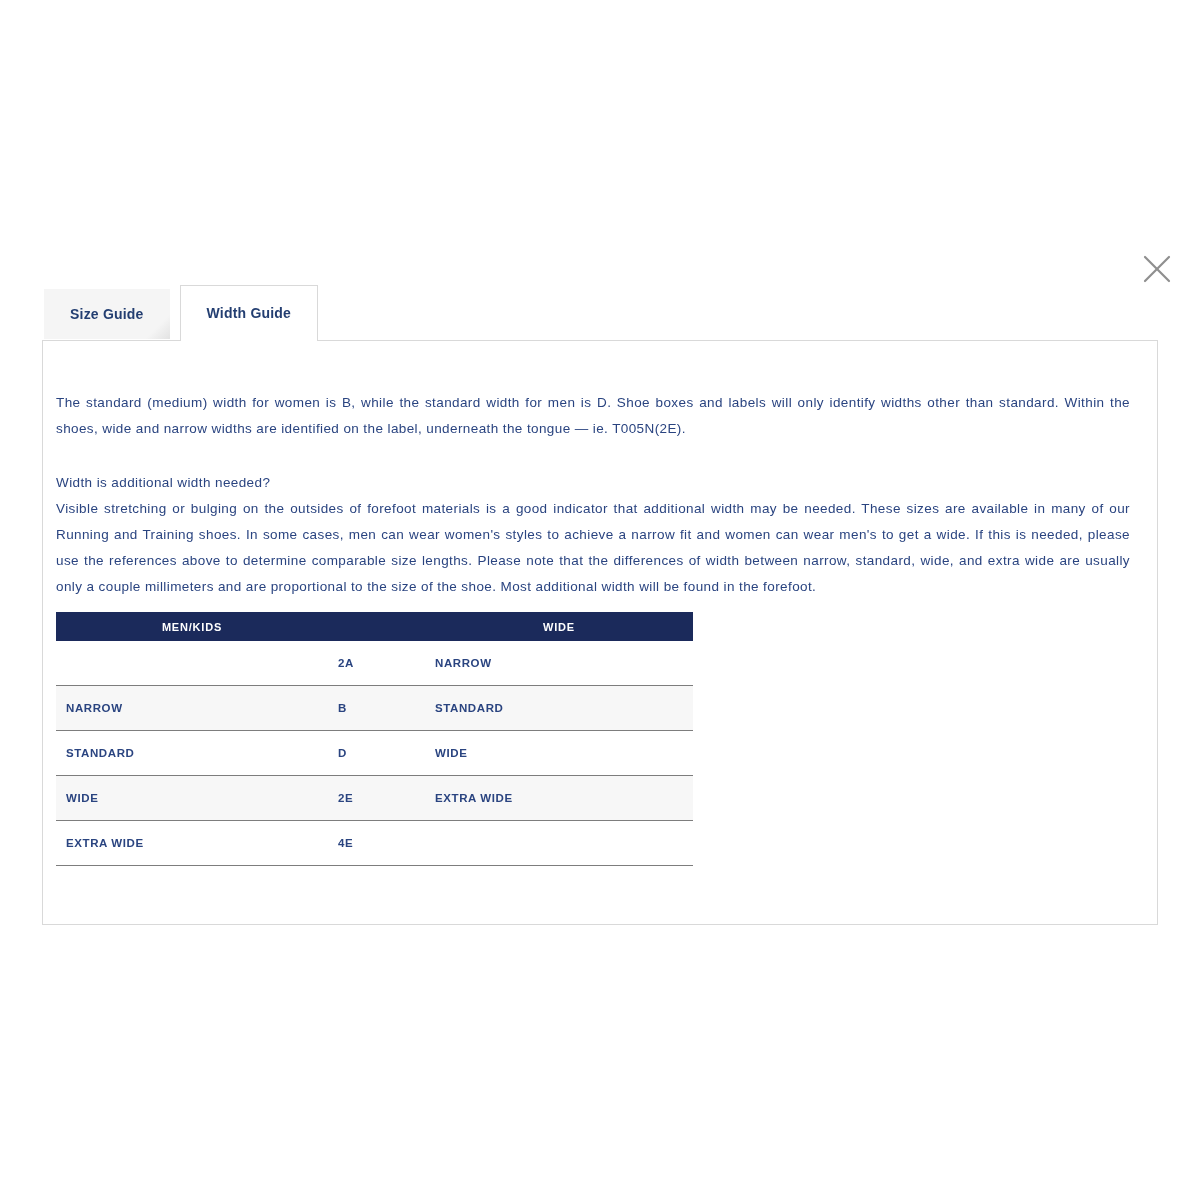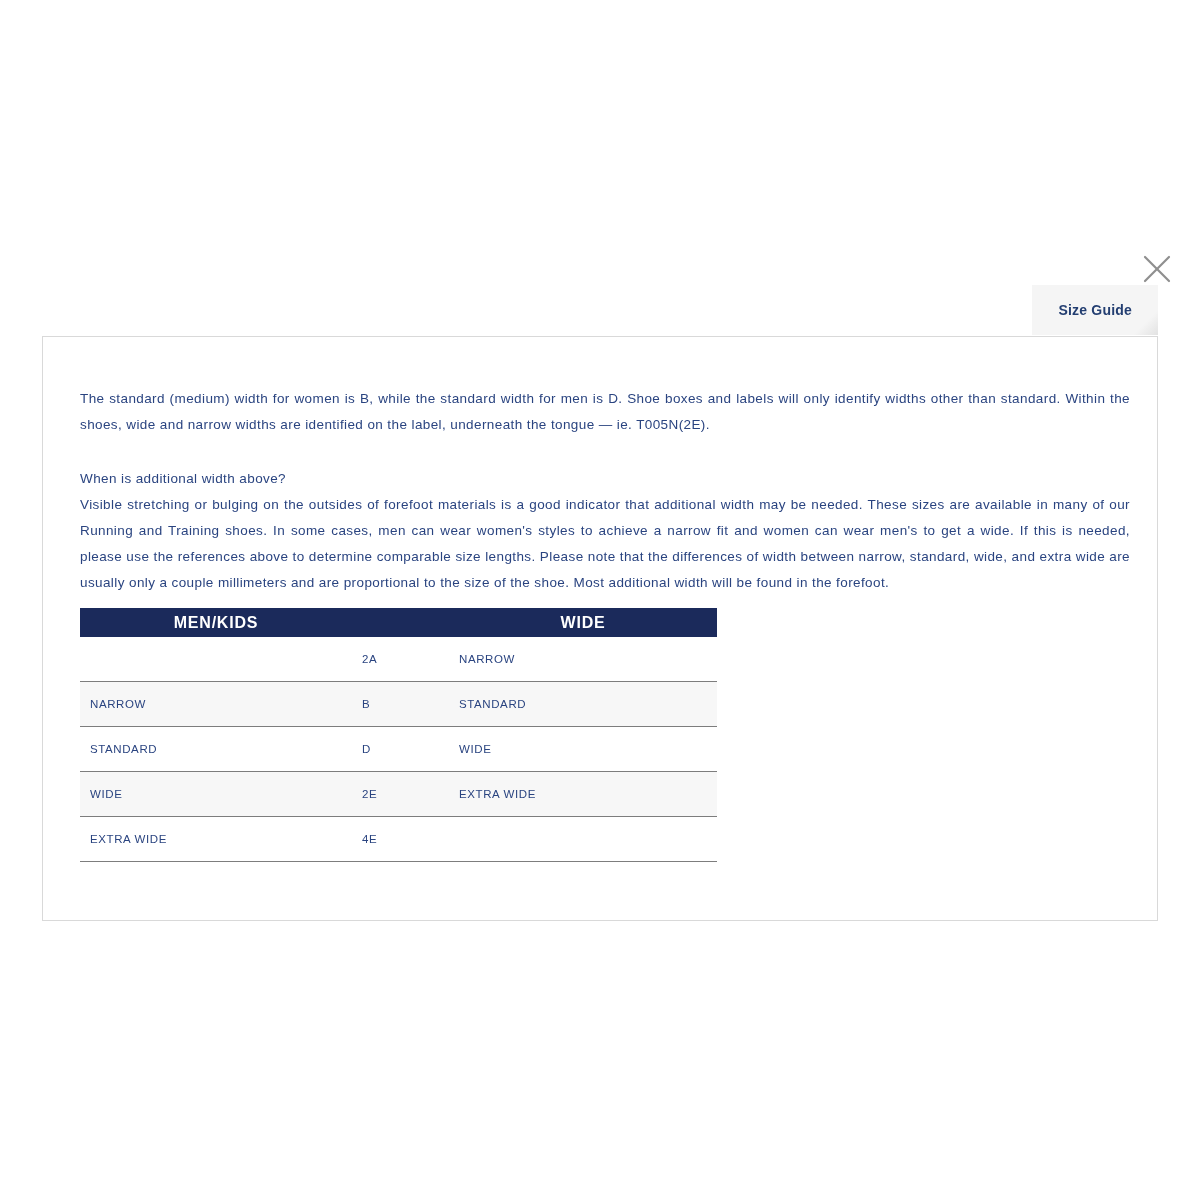--- a/index.html
+++ b/index.html
@@ -8,60 +8,61 @@
   .page {
     position:relative; width:1200px; height:1200px; background:#ffffff;
     overflow:hidden; margin:0 auto;
   }
   .close-btn {
     position:absolute; top:252px; right:26px; width:34px; height:34px;
     cursor:pointer; background:none; border:none; padding:0;
   }
   .close-btn svg { display:block; }
   .modal { position:absolute; left:42px; top:285px; width:1116px; }
-  .tabs { display:flex; align-items:flex-end; position:relative; z-index:2;flex-direction:column; }
+  .tabs { display:flex; align-items:flex-end; position:relative; z-index:2; }
   .tab {
     font-size:14px; font-weight:700; color:#233e71; letter-spacing:0.2px;
     padding:17px 26px; cursor:pointer; white-space:nowrap;
   }
   .tab-inactive {
     background:linear-gradient(135deg,#f5f5f5 86%, #e2e2e2 100%);
     margin-left:2px; height:50px; margin-bottom:1px;
   }
   .tab-active {
     background:#ffffff; border:1px solid #d9d9d9; border-bottom:none;
     height:56px; margin-left:10px; margin-bottom:-1px; position:relative;
     padding-top:19px;
   }
   .modal-body {
     position:relative; z-index:1; background:#ffffff;
-    border:1px solid #d9d9d9; padding:49px 27px 44px 37px; min-height:585px;
+    border:1px solid #d9d9d9; padding:49px 27px 44px 13px; min-height:585px;
   }
   .copy {
     color:#2a4480; font-size:13.5px; line-height:26px; letter-spacing:0.4px;
     text-align:justify;
   }
   .intro { margin-bottom:28px; }
   .subheading {
     color:#2a4480; font-size:13.5px; line-height:26px; letter-spacing:0.4px;
   }
   .body-par { margin-bottom:12px; }
   .width-table { width:637px; margin-top:2px; }
   .t-head {
     display:grid; grid-template-columns:272px 97px 268px;
     background:#1b2a5b; height:29px; align-items:center;
   }
   .t-head .hcell {
-    color:#ffffff; font-size:16px; font-weight:700; letter-spacing:0.8px;
+    color:#ffffff; font-size:11px; font-weight:700; letter-spacing:0.8px;
     text-align:center;
   }
   .t-row {
     display:grid; grid-template-columns:272px 97px 268px;
     height:45px; align-items:center;
     border-bottom:1px solid #7d7d7d;
+    font-weight:bold;
   }
   .t-row:nth-child(odd) { background:#f7f7f7; }
   .t-row:nth-child(even) { background:#ffffff; }
   .t-row .cell {
     color:#2a4480; font-size:11.5px; letter-spacing:0.6px; padding-left:10px;
   }
 </style>
 </head>
 <body>
 
@@ -71,27 +72,28 @@
     <svg width="34" height="34" viewBox="0 0 34 34">
       <line x1="5" y1="5" x2="29" y2="29" stroke="#8f8f8f" stroke-width="2.2" stroke-linecap="round"></line>
       <line x1="29" y1="5" x2="5" y2="29" stroke="#8f8f8f" stroke-width="2.2" stroke-linecap="round"></line>
     </svg>
   </button>
 
   <div class="modal">
 
     <div class="tabs">
       <div class="tab tab-inactive">Size Guide</div>
+      <div class="tab tab-active">Width Guide</div>
     </div>
 
     <div class="modal-body">
 
       <p class="copy intro">The standard (medium) width for women is B, while the standard width for men is D. Shoe boxes and labels will only identify widths other than standard. Within the shoes, wide and narrow widths are identified on the label, underneath the tongue — ie. T005N(2E).</p>
 
-      <div class="subheading">When is additional width above?</div>
+      <div class="subheading">Width is additional width needed?</div>
 
       <p class="copy body-par">Visible stretching or bulging on the outsides of forefoot materials is a good indicator that additional width may be needed. These sizes are available in many of our Running and Training shoes. In some cases, men can wear women's styles to achieve a narrow fit and women can wear men's to get a wide. If this is needed, please use the references above to determine comparable size lengths. Please note that the differences of width between narrow, standard, wide, and extra wide are usually only a couple millimeters and are proportional to the size of the shoe. Most additional width will be found in the forefoot.</p>
 
       <div class="width-table">
 
         <div class="t-head">
           <div class="hcell">MEN/KIDS</div>
           <div class="hcell"></div>
           <div class="hcell">WIDE</div>
         </div>

